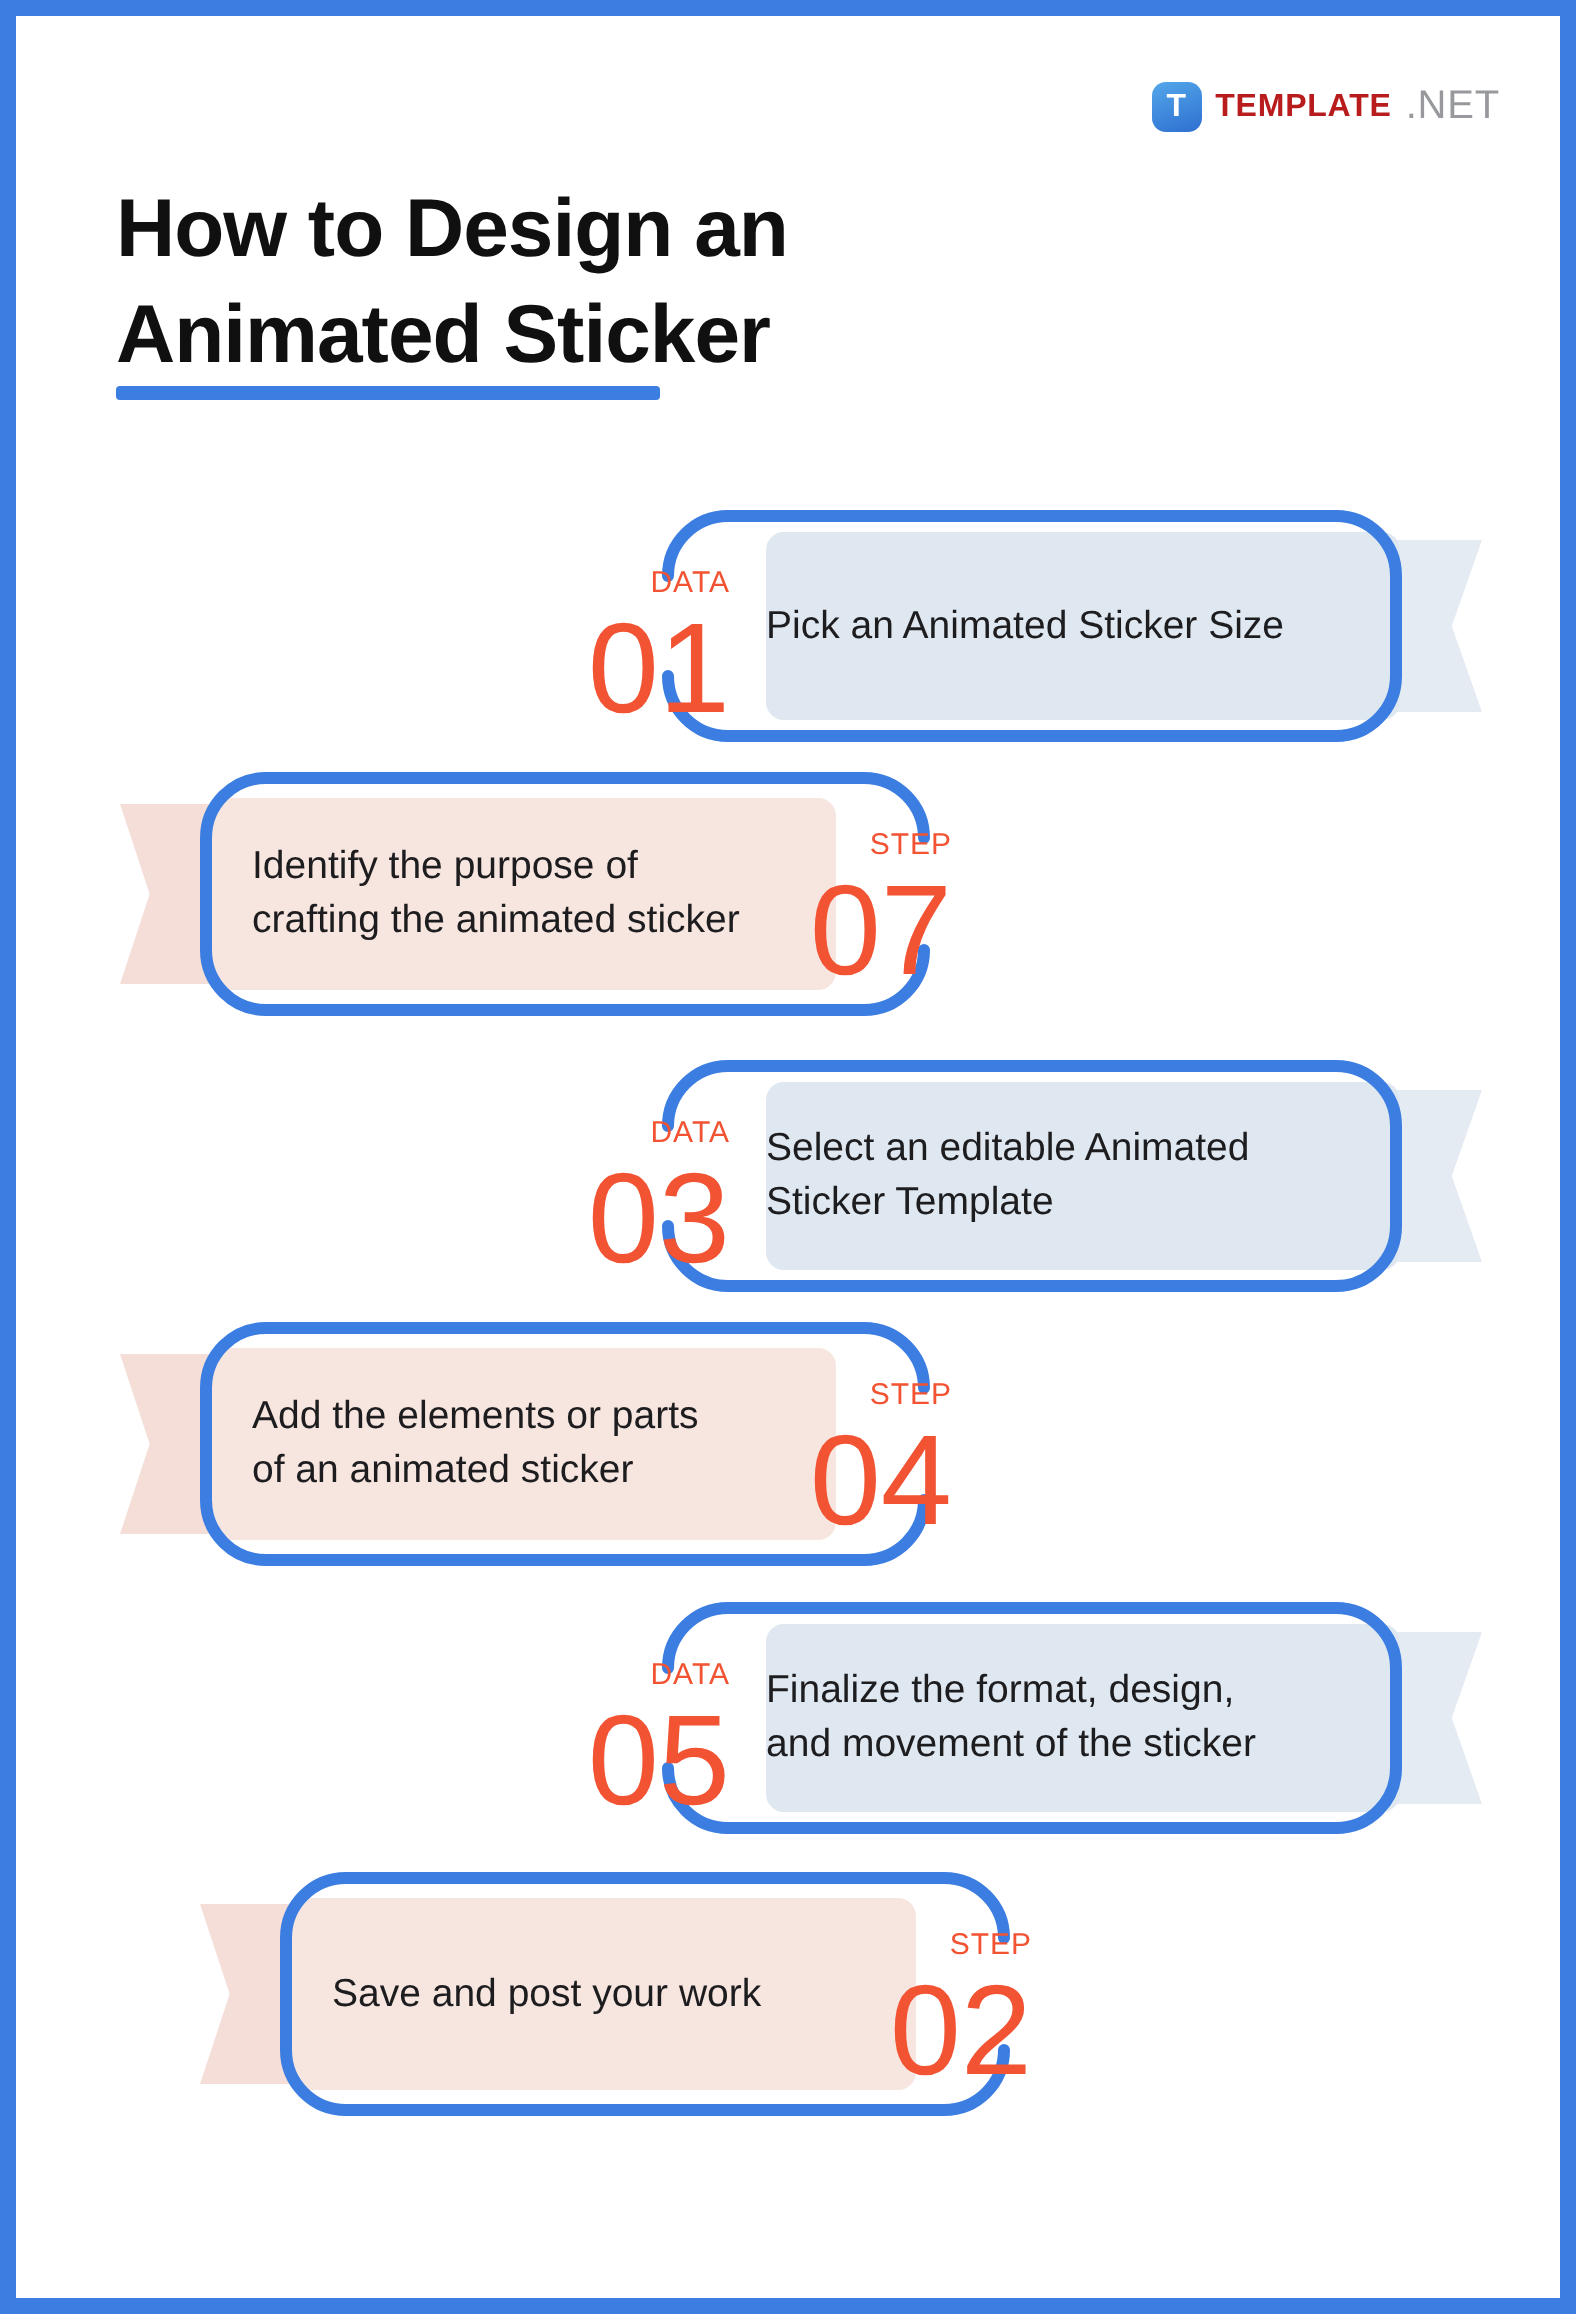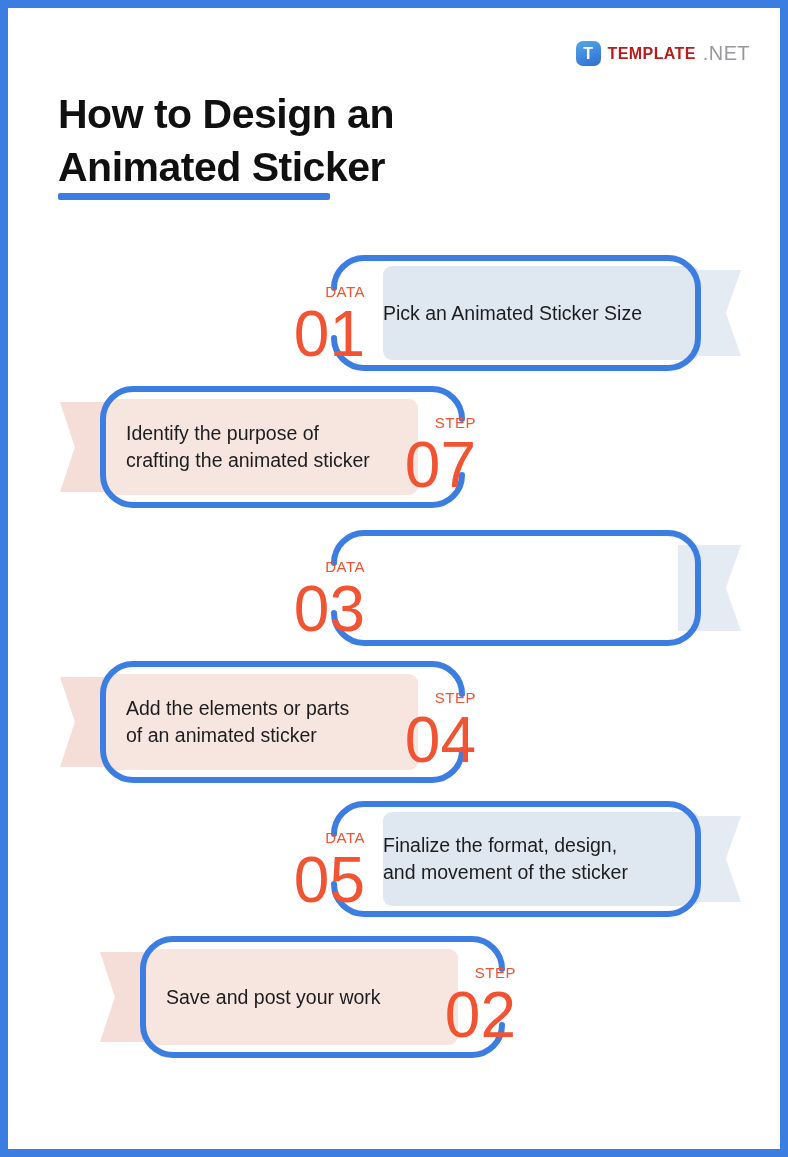--- a/index.html
+++ b/index.html
@@ -191,20 +191,24 @@
       <path d="M 362 33 A 30 30 0 0 0 332 3 L 33 3 A 30 30 0 0 0 3 33 L 3 89 A 30 30 0 0 0 33 119 L 332 119 A 30 30 0 0 0 362 89" fill="none" stroke="#3b7de1" stroke-width="6" stroke-linecap="round"></path>
     </svg>
     <div class="numblock">
       <span class="steplabel">STEP</span>
       <span class="stepnum">07</span>
     </div>
   </div>
 
   <div class="step odd" style="left:323px;top:522px;">
     <div class="ribbon"></div>
+    <div class="fill">
+      <span class="step-text">Select an editable Animated
+Sticker Template</span>
+    </div>
     <svg class="outline" width="370" height="116" viewBox="0 0 370 116">
       <path d="M 3 33 A 30 30 0 0 1 33 3 L 337 3 A 30 30 0 0 1 367 33 L 367 83 A 30 30 0 0 1 337 113 L 33 113 A 30 30 0 0 1 3 83" fill="none" stroke="#3b7de1" stroke-width="6" stroke-linecap="round"></path>
     </svg>
     <div class="numblock">
       <span class="steplabel">DATA</span>
       <span class="stepnum">03</span>
     </div>
   </div>
 
   <div class="step even" style="left:92px;top:653px;">

